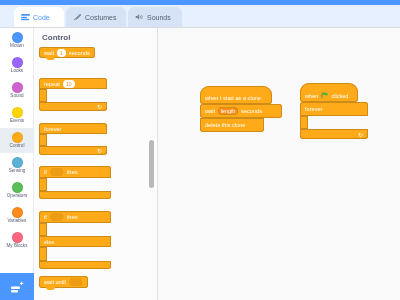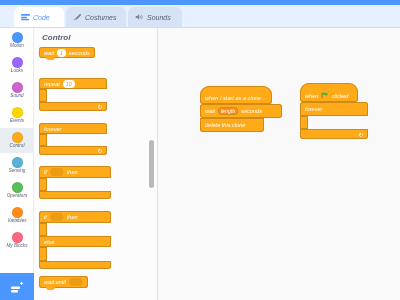--- a/index.html
+++ b/index.html
@@ -2,21 +2,21 @@
 <html><head>
 <meta charset="utf-8">
 <style>
   * { box-sizing: border-box; margin: 0; padding: 0; }
   html, body {
     width: 400px; height: 300px;
     font-family: "Liberation Sans", sans-serif;
     background: #ffffff;
     overflow: hidden;
   }
-  #app { position: relative; width: 400px; height: 300px; background: #e8f0fc; font-style: italic; }
+  #app { position: relative; width: 400px; height: 300px; background: #e8f0fc; }
 
   
   .menu-bar {
     position: absolute; left: 0; top: 0; width: 400px; height: 5px;
     background: #4c97ff;
   }
   .tab-strip {
     position: absolute; left: 0; top: 5px; width: 400px; height: 22px;
     background: #e6f0ff;
   }

